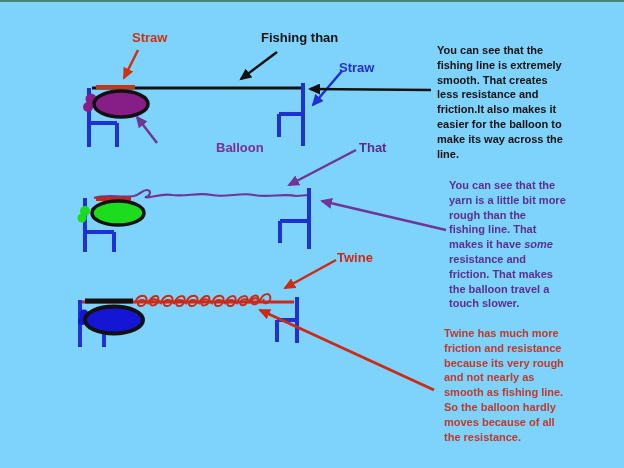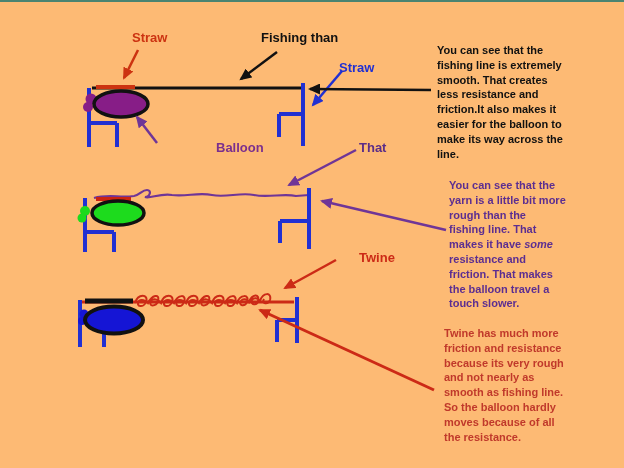--- a/index.html
+++ b/index.html
@@ -16,21 +16,21 @@
   }
   .note{
     position:absolute;font-weight:bold;font-size:11px;line-height:14.8px;
     white-space:pre-line;width:188px;
   }
   .note i{font-style:italic;}
 </style>
 </head>
 <body>
 
-<div class="slide" style="background: #fdba74;">
+<div class="slide" style="background: #7dd3fc;">
   <div class="top-edge"></div>
 
   <svg class="diagram" width="624" height="468" viewBox="0 0 624 468">
     <defs>
       <marker id="mk-black" markerUnits="userSpaceOnUse" markerWidth="13" markerHeight="11" refX="10" refY="5.5" orient="auto">
         <path d="M0,0 L12,5.5 L0,11 z" fill="#111111"></path>
       </marker>
       <marker id="mk-blue" markerUnits="userSpaceOnUse" markerWidth="13" markerHeight="11" refX="10" refY="5.5" orient="auto">
         <path d="M0,0 L12,5.5 L0,11 z" fill="#2130d2"></path>
       </marker>
@@ -85,21 +85,21 @@
     <line x1="446" y1="230" x2="322" y2="201" stroke-width="2.5" marker-end="url(#mk-purple)" stroke="#6f3597"></line>
     <line x1="336" y1="260" x2="285" y2="288" stroke-width="2.5" marker-end="url(#mk-red)" stroke="#cc2a16"></line>
     <line x1="434" y1="390" x2="260" y2="310" stroke-width="3" marker-end="url(#mk-red)" stroke="#cc2a16"></line>
   </svg>
 
   <div class="lbl" style="left: 132px; top: 31px; color: rgb(204, 51, 17);">Straw</div>
   <div class="lbl" style="left: 261px; top: 31px; color: rgb(17, 17, 17);">Fishing than</div>
   <div class="lbl" style="left: 339px; top: 61px; color: rgb(33, 48, 210);">Straw</div>
   <div class="lbl" style="left: 176px; top: 141px; color: rgb(123, 47, 142); padding-left: 40px;">Balloon</div>
   <div class="lbl" style="left: 359px; top: 141px; color: rgb(92, 45, 135);">That</div>
-  <div class="lbl" style="left: 337px; top: 251px; color: rgb(204, 42, 22); margin-left: 22px;">Twine</div>
+  <div class="lbl" style="left: 337px; top: 251px; color: rgb(204, 42, 22);">Twine</div>
 
   <div class="note" style="left: 437px; top: 43px; color: rgb(17, 17, 17);">You can see that the
 fishing line is extremely
 smooth. That creates
 less resistance and
 friction.It also makes it
 easier for the balloon to
 make its way across the
 line.</div>
 

